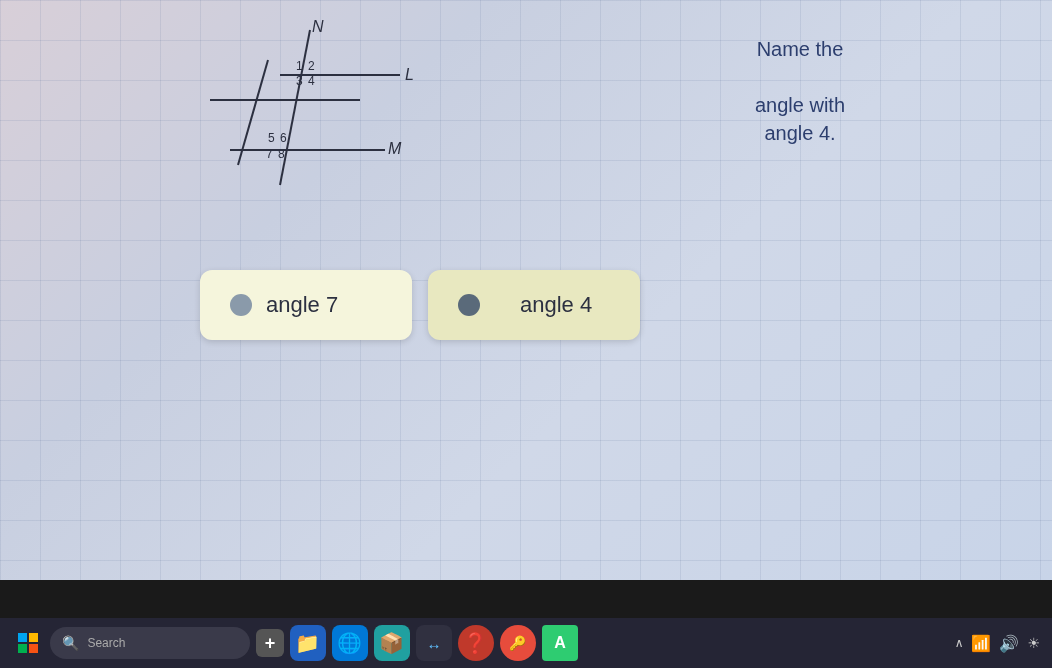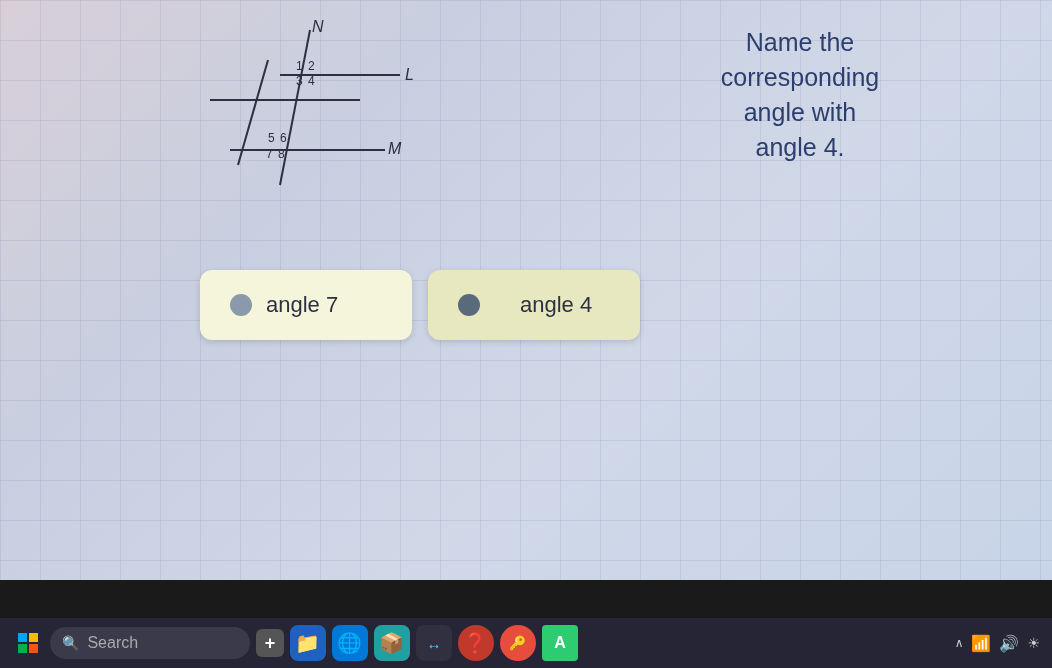--- a/index.html
+++ b/index.html
@@ -54,24 +54,24 @@
 
     .diagram-svg {
       position: absolute;
       top: 0;
       left: 0;
     }
 
     
     .question-text {
       position: absolute;
-      top: 5px;
+      top: 15px;
       right: 0;
       color: #2c3e6e;
-      font-size: 25px;
+      font-size: 20px;
       font-weight: 400;
       text-align: center;
       line-height: 1.4;
       width: 200px;
     }
 
     
     .answer-grid {
       display: grid;
       grid-template-columns: 1fr 1fr;
@@ -228,21 +228,21 @@
 
           <text x="68" y="122" font-size="12" fill="#2c3040">5</text>
           <text x="80" y="122" font-size="12" fill="#2c3040">6</text>
           <text x="66" y="138" font-size="12" fill="#2c3040">7</text>
           <text x="78" y="138" font-size="12" fill="#2c3040">8</text>
         </svg>
       </div>
 
       <div class="question-text">
         <span>Name the</span><br>
-        <span>corresponding</span><br>
+        <br>
         <span>angle with</span><br>
         <span>angle 4.</span>
       </div>
     </div>
 
     <div class="answer-grid">
 
       <button class="answer-card">
         <div class="radio-circle"></div>
         <span class="answer-label">angle 7</span>
@@ -266,21 +266,21 @@
     <svg width="20" height="20" viewBox="0 0 20 20">
       <rect x="0" y="0" width="9" height="9" fill="#00a4ef"></rect>
       <rect x="11" y="0" width="9" height="9" fill="#ffb900"></rect>
       <rect x="0" y="11" width="9" height="9" fill="#00b04f"></rect>
       <rect x="11" y="11" width="9" height="9" fill="#f65314"></rect>
     </svg>
   </div>
 
   <div class="search-bar">
     <span style="color:#aaa; font-size:14px;">🔍</span>
-    <span style="color:#aaa; font-size:16px;">Search</span>
+    <span style="color:#aaa; font-size:12px;">Search</span>
   </div>
 
   <div class="plus-btn">+</div>
 
   <div class="taskbar-apps">
     <div class="tb-icon blue">📁</div>
     <div class="tb-icon orange" style="background:#0078d7;">🌐</div>
     <div class="tb-icon teal">📦</div>
     <div class="tb-icon dark" style="color:#60c0ff; font-weight:bold; font-size:15px;">↔</div>
     <div class="tb-icon" style="background:#c0392b; border-radius:50%; color:white;">❓</div>

